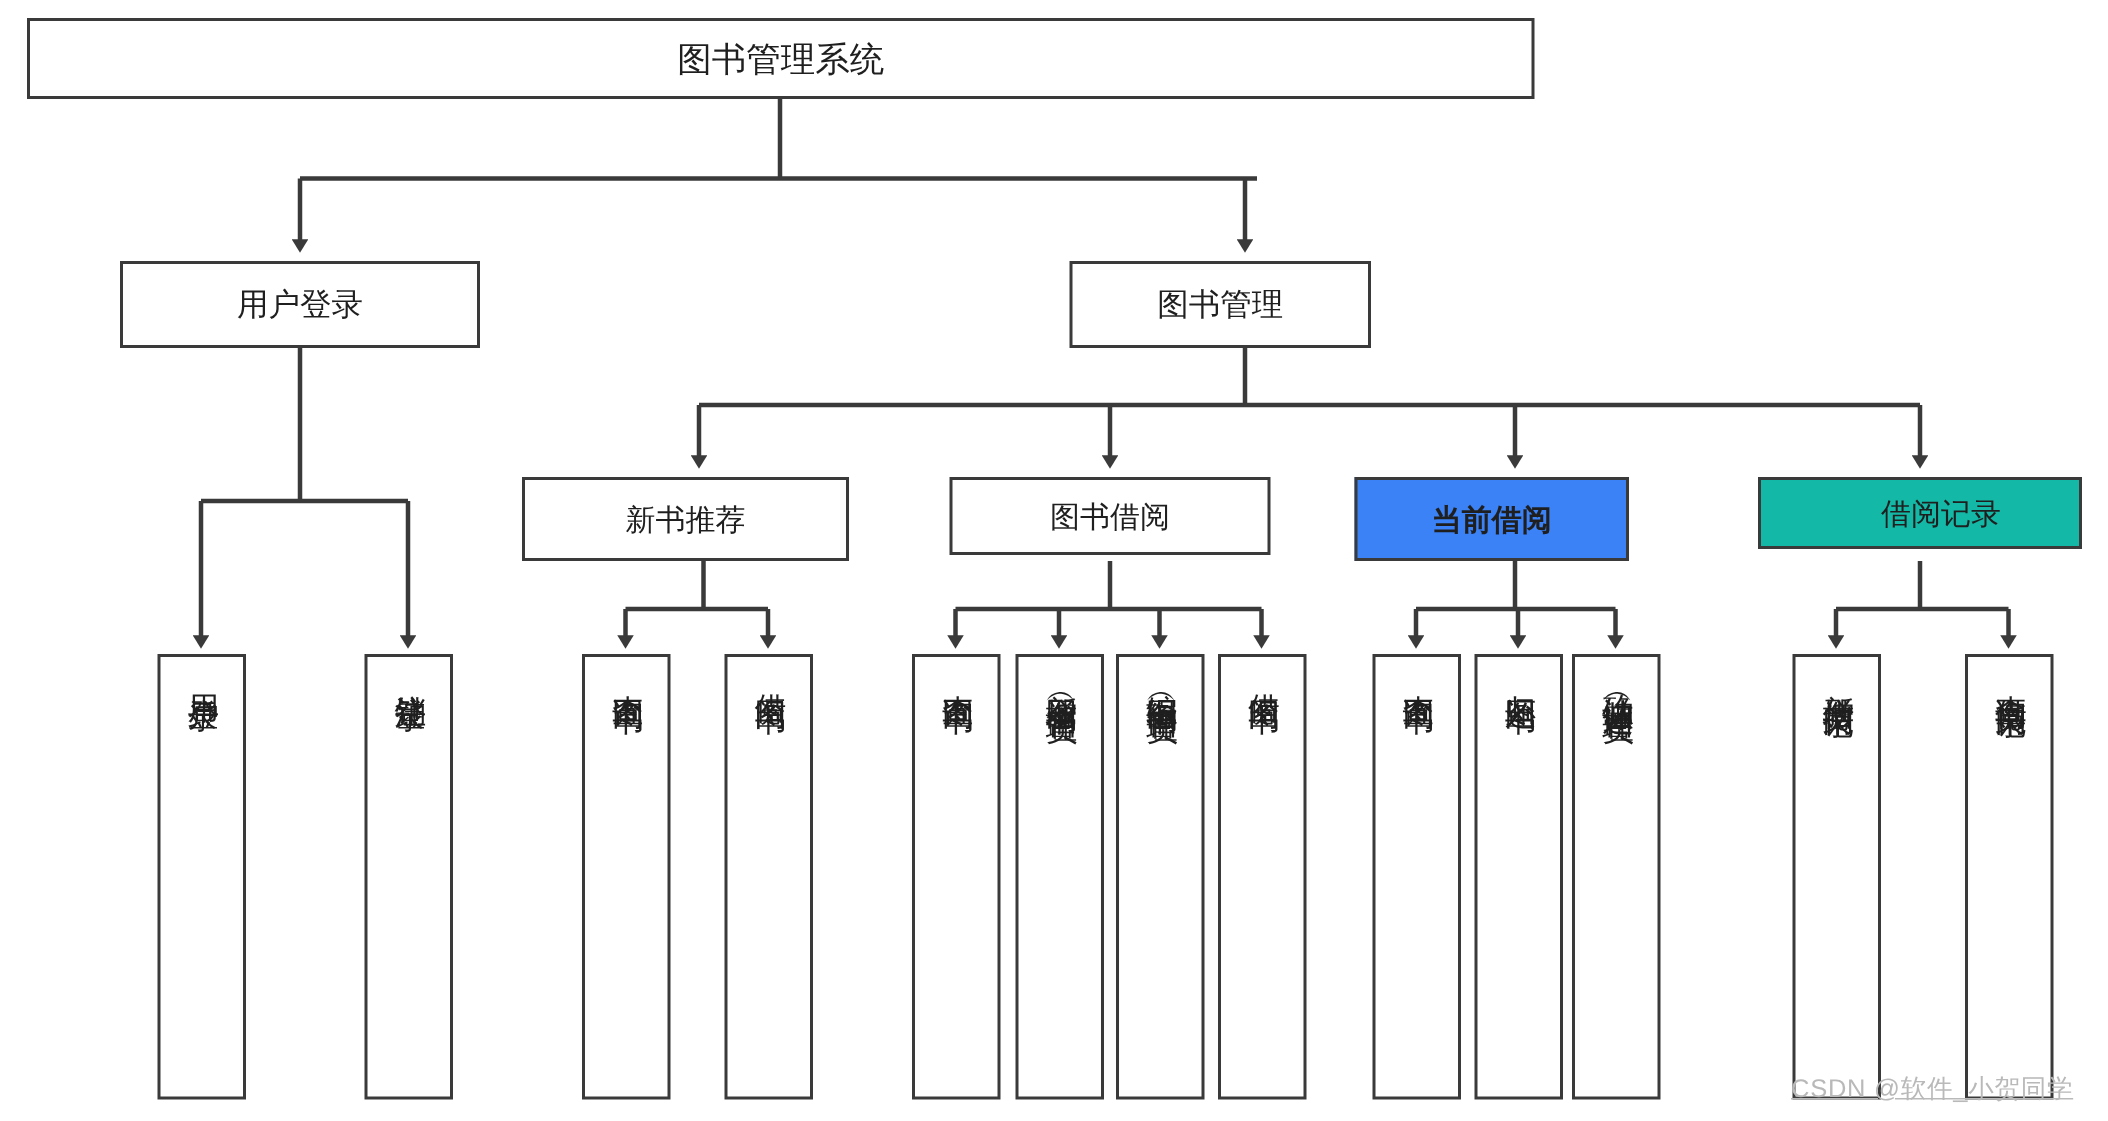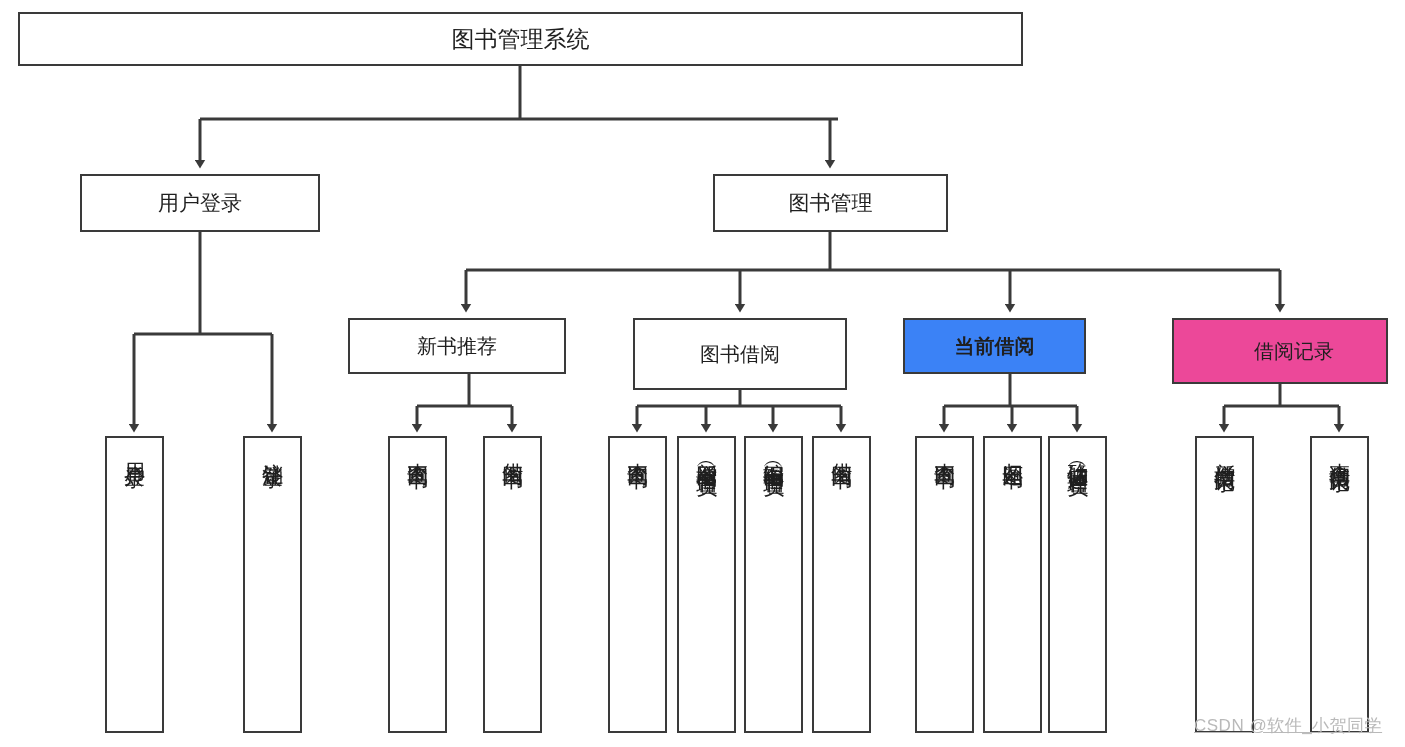--- a/index.html
+++ b/index.html
@@ -118,26 +118,26 @@
       <path d="M1280,374 L1280,406"></path>
       <path d="M1224,406 L1339,406"></path>
       <path d="M1224,406 L1224,424" marker-end="url(#arrow)"></path>
       <path d="M1339,406 L1339,424" marker-end="url(#arrow)"></path>
     </g>
   </svg>
 
   <div class="node root" style="left: 18px; top: 12px; width: 1005px; height: 54px; border-color: rgb(58, 58, 58); background: rgb(255, 255, 255); color: rgb(31, 31, 31);">图书管理系统</div>
 
   <div class="node level1" style="left: 80px; top: 174px; width: 240px; height: 58px; border-color: rgb(58, 58, 58); background: rgb(255, 255, 255); color: rgb(31, 31, 31);">用户登录</div>
-  <div class="node level1" style="left: 713px; top: 174px; width: 235px; height: 58px; border-color: rgb(58, 58, 58); background: rgb(255, 255, 255); color: rgb(31, 31, 31); font-family: Liberation Serif, serif;">图书管理</div>
+  <div class="node level1" style="left: 713px; top: 174px; width: 201px; height: 58px; border-color: rgb(58, 58, 58); background: rgb(255, 255, 255); color: rgb(31, 31, 31); font-family: Liberation Serif, serif;">图书管理</div>
 
   <div class="node level2" style="left: 348px; top: 318px; width: 218px; height: 56px; border-color: rgb(58, 58, 58); background: rgb(255, 255, 255); color: rgb(31, 31, 31);">新书推荐</div>
-  <div class="node level2" style="left: 633px; top: 318px; width: 214px; height: 72px; border-color: rgb(58, 58, 58); background: rgb(255, 255, 255); color: rgb(31, 31, 31);">图书借阅</div>
+  <div class="node level2" style="left: 633px; top: 318px; width: 214px; height: 52px; border-color: rgb(58, 58, 58); background: rgb(255, 255, 255); color: rgb(31, 31, 31);">图书借阅</div>
   <div class="node level2" style="left: 903px; top: 318px; width: 183px; height: 56px; border-color: rgb(58, 58, 58); background: #3b82f6; color: rgb(31, 31, 31); font-weight: bold;">当前借阅</div>
-  <div class="node level2" style="left: 1172px; top: 318px; width: 216px; height: 66px; border-color: rgb(58, 58, 58); background: #ec4899; color: rgb(31, 31, 31); padding-left: 28px;">借阅记录</div>
+  <div class="node level2" style="left: 1172px; top: 318px; width: 216px; height: 48px; border-color: rgb(58, 58, 58); background: #14b8a6; color: rgb(31, 31, 31); padding-left: 28px;">借阅记录</div>
 
   <div class="node leaf" style="left: 105px; top: 436px; width: 59px; height: 297px; border-color: rgb(58, 58, 58); background: rgb(255, 255, 255); color: rgb(31, 31, 31);">
     <span class="vtext">用户登录</span>
   </div>
   <div class="node leaf" style="left: 243px; top: 436px; width: 59px; height: 297px; border-color: rgb(58, 58, 58); background: rgb(255, 255, 255); color: rgb(31, 31, 31);">
     <span class="vtext">注销登录</span>
   </div>
   <div class="node leaf" style="left: 388px; top: 436px; width: 59px; height: 297px; border-color: rgb(58, 58, 58); background: rgb(255, 255, 255); color: rgb(31, 31, 31);">
     <span class="vtext">查询图书</span>
   </div>

